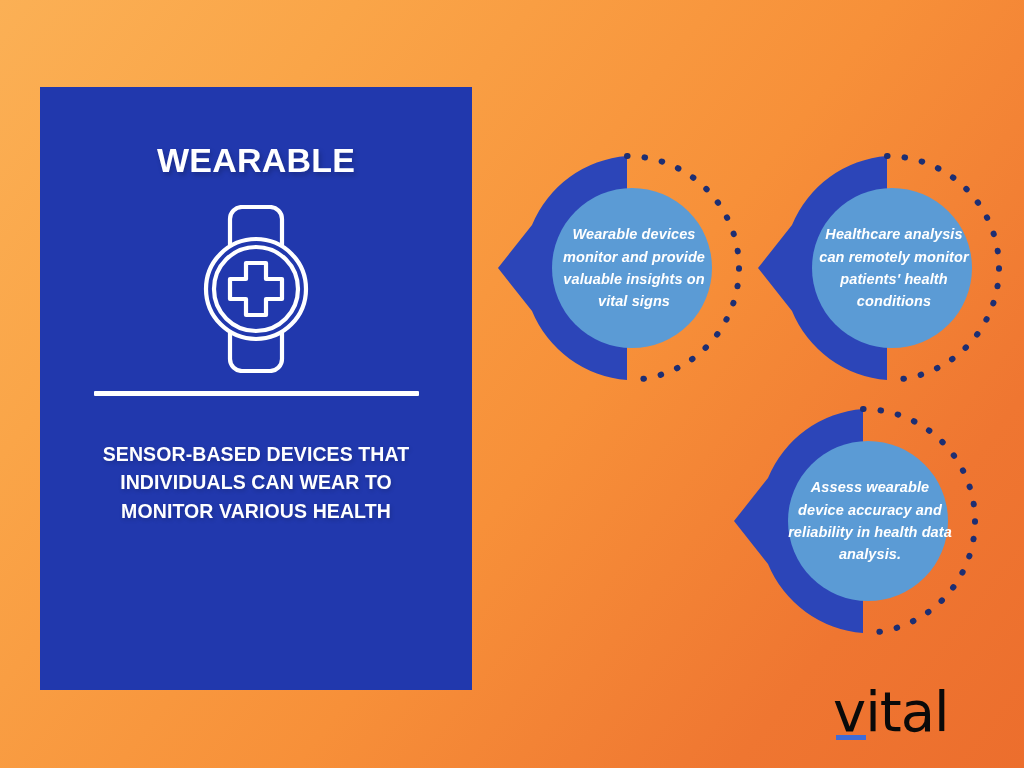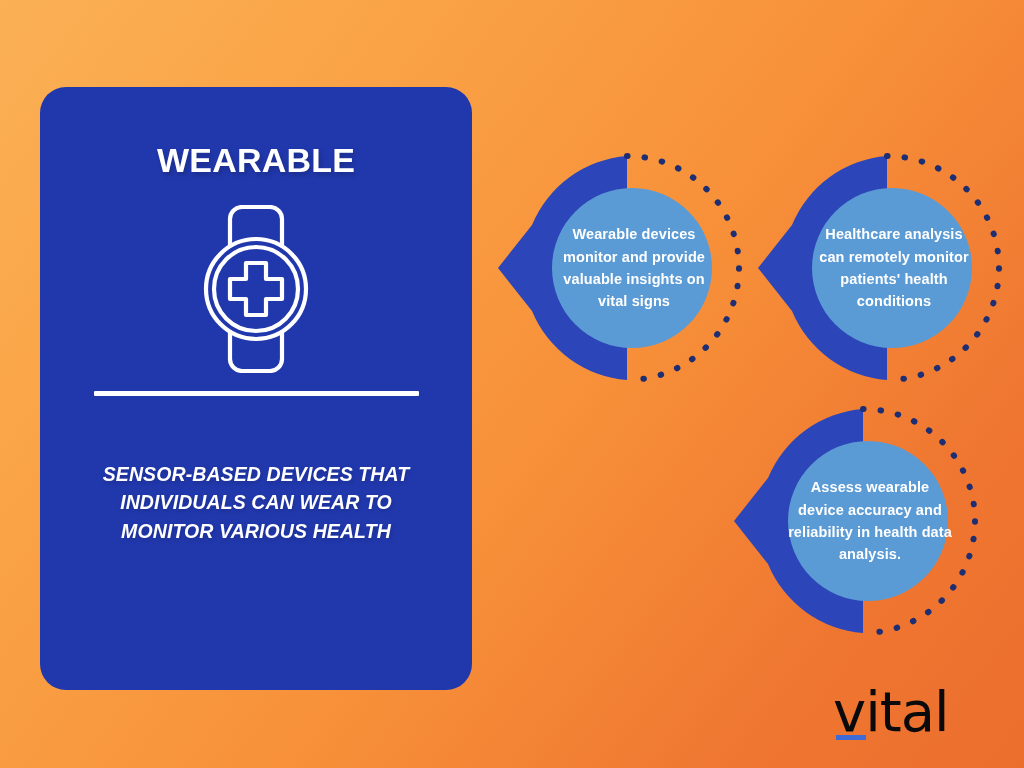--- a/index.html
+++ b/index.html
@@ -25,21 +25,20 @@
   #left-panel {
     position: absolute;
     left: 40px;
     top: 87px;
     width: 432px;
     height: 603px;
     background: #2138AD;
     display: flex;
     flex-direction: column;
     align-items: center;
-    border-radius: 26px;
   }
 
   #panel-title {
     margin-top: 52px;
     width: 400px;
     text-align: center;
     color: #FFFFFF;
     font-size: 34px;
     font-weight: bold;
     line-height: 1.28;
@@ -59,30 +58,29 @@
   #panel-divider {
     margin-top: 18px;
     width: 325px;
     height: 5px;
     background: #FFFFFF;
     border-radius: 1px;
   }
 
   
   #panel-subtitle {
-    margin-top: 64px;
+    margin-top: 44px;
     width: 368px;
     text-align: center;
     color: #FFFFFF;
     font-size: 19.5px;
     font-weight: bold;
     line-height: 1.47;
     letter-spacing: 0.1px;
     text-shadow: 1px 2px 4px rgba(0,0,0,0.18);
-    font-style: italic;
   }
   #panel-subtitle .sline { display: block; }
 
   
   .bubble {
     position: absolute;
     width: 260px;
     height: 250px;
   }
   .bubble-svg {
@@ -100,20 +98,21 @@
     height: 222px;
     display: flex;
     align-items: center;
     justify-content: center;
     text-align: center;
     color: #FFFFFF;
     font-size: 14.5px;
     font-weight: bold;
     line-height: 1.55;
     letter-spacing: 0.1px;
+    font-style: italic;
   }
 
   #bubble-1 { left: 490px; top: 143px; }
   #bubble-2 { left: 750px; top: 143px; }
   #bubble-3 { left: 490px; top: 396px; }
   #bubble-4 { left: 726px; top: 396px; }
 
   
   #logo {
     position: absolute;

